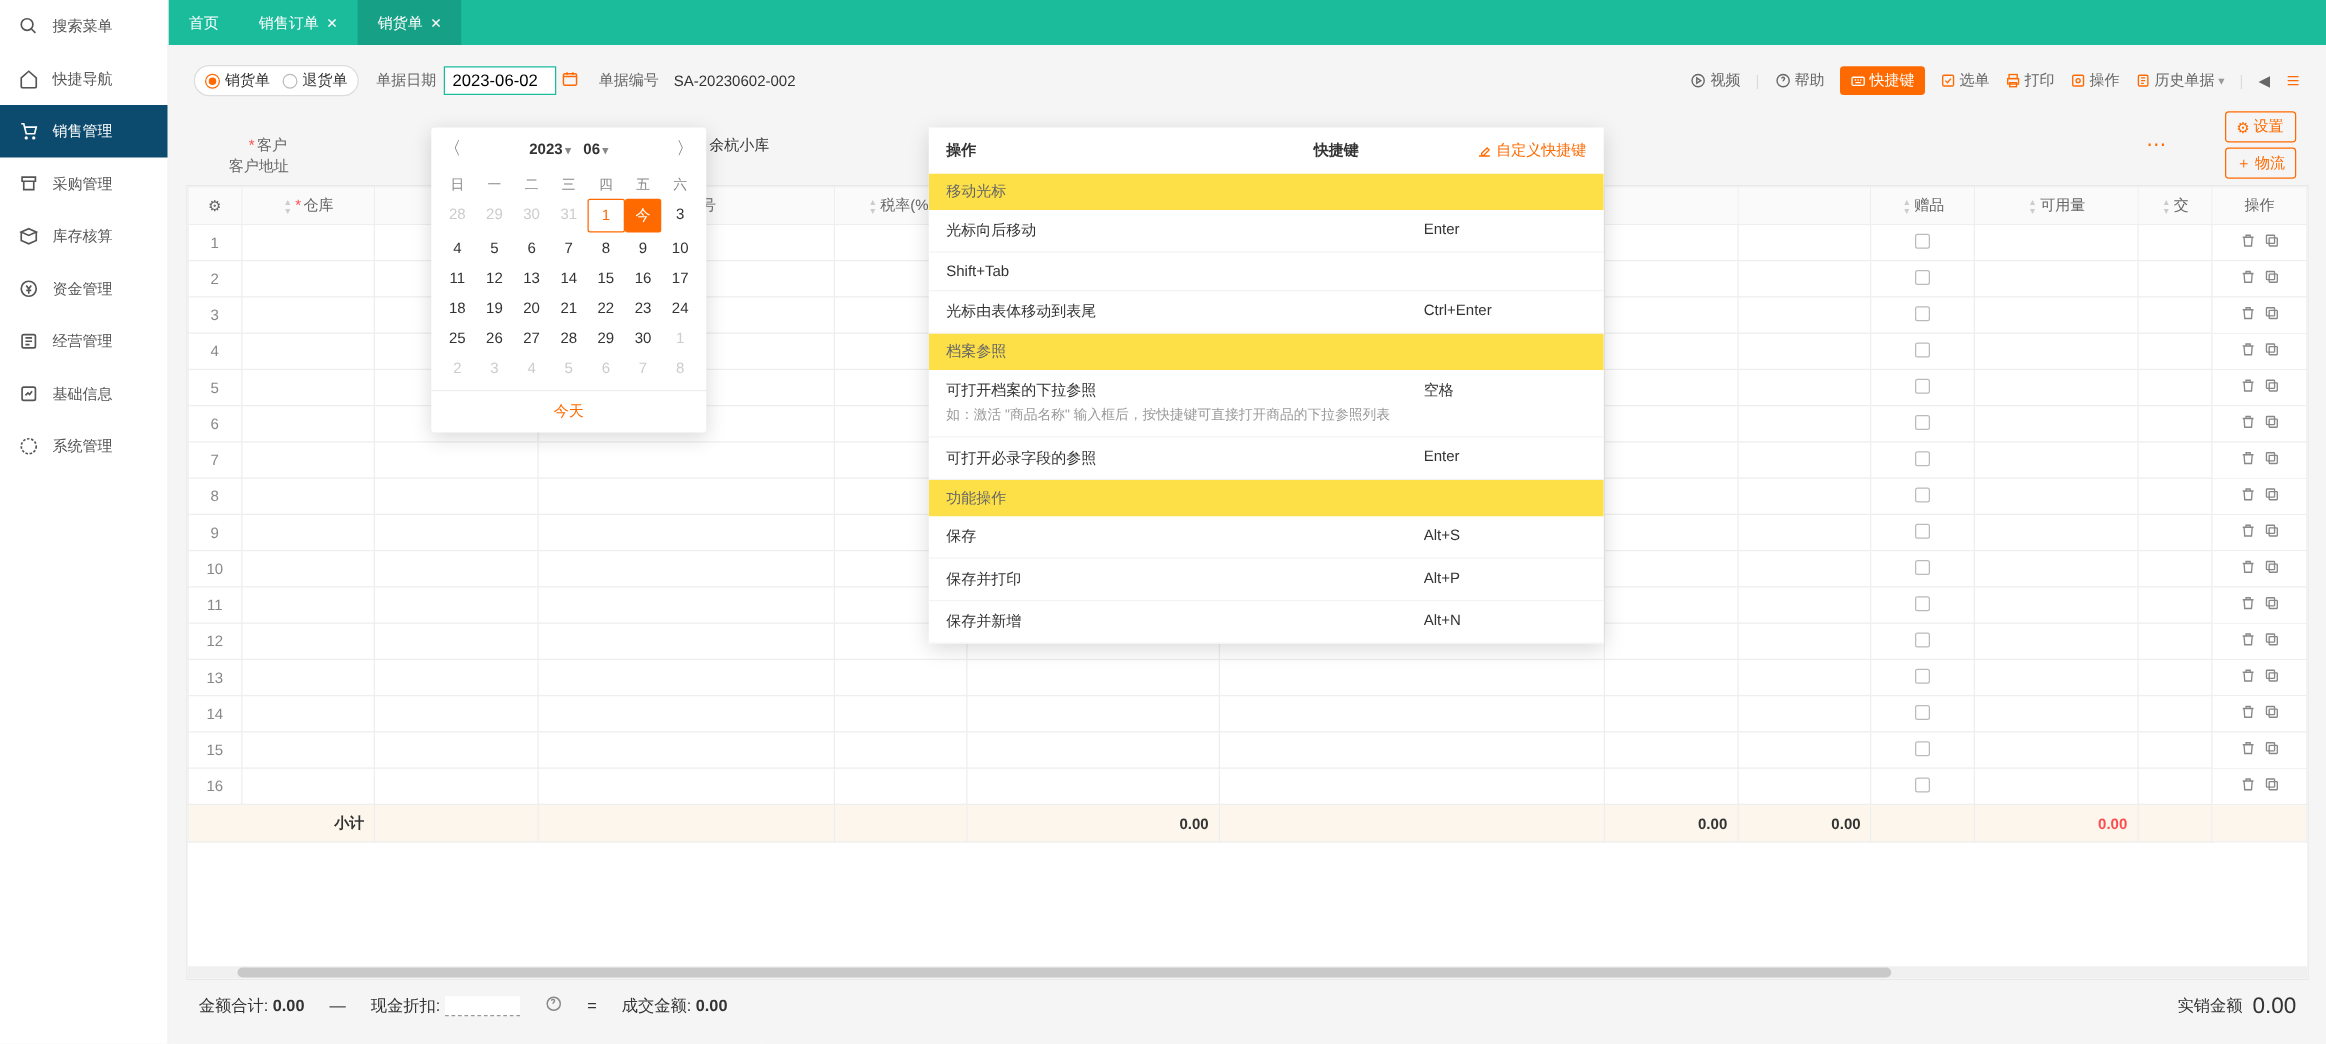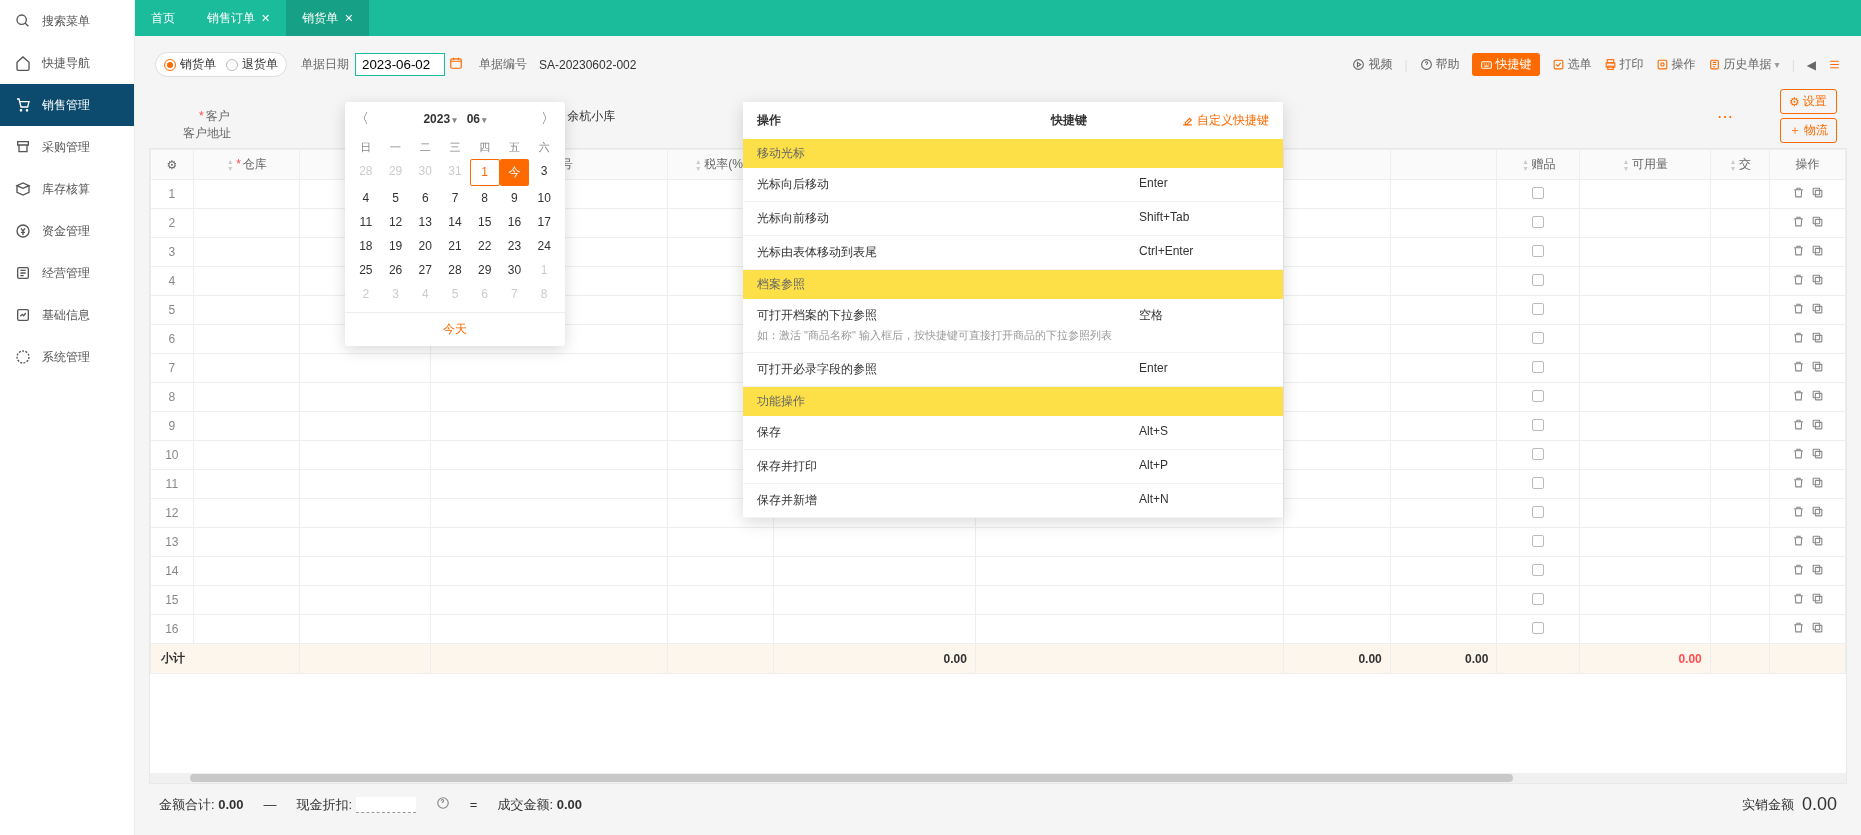--- a/index.html
+++ b/index.html
@@ -749,21 +749,21 @@
                       <span><svg width="13" height="13" viewBox="0 0 24 24" fill="none" stroke="currentColor" stroke-width="2">
                           <rect x="8" y="8" width="12" height="12" rx="1"></rect>
                           <rect x="4" y="4" width="12" height="12" rx="1"></rect>
                         </svg></span>
                     </span>
                   </td>
                 </tr>
               </tbody>
           <tfoot>
             <tr class="subtotal-row">
-              <td colspan="2" style="text-align:left;padding-left:10px">小计</td>
+              <td colspan="2" style="text-align:right;padding-left:10px">小计</td>
               <td></td>
                   <td></td>
                   <td></td>
               <td style="text-align:right">0.00</td>
               <td></td>
               <td style="text-align:right">0.00</td>
               <td style="text-align:right">0.00</td>
               <td></td>
               <td class="red" style="text-align:right">0.00</td>
               <td></td>
@@ -870,23 +870,20 @@
         </div>
         <div id="sc-body">
             <div class="sc-section">移动光标</div>
             <div class="sc-row">
               <div class="desc">
                 <div>光标向后移动</div>
               </div>
               <div class="key">Enter</div>
             </div>
             <div class="sc-row">
-              <div class="desc">
-                <div>光标向前移动</div>
-              </div>
               <div class="key">Shift+Tab</div>
             </div>
             <div class="sc-row">
               <div class="desc">
                 <div>光标由表体移动到表尾</div>
               </div>
               <div class="key">Ctrl+Enter</div>
             </div>
             <div class="sc-section">档案参照</div>
             <div class="sc-row">

